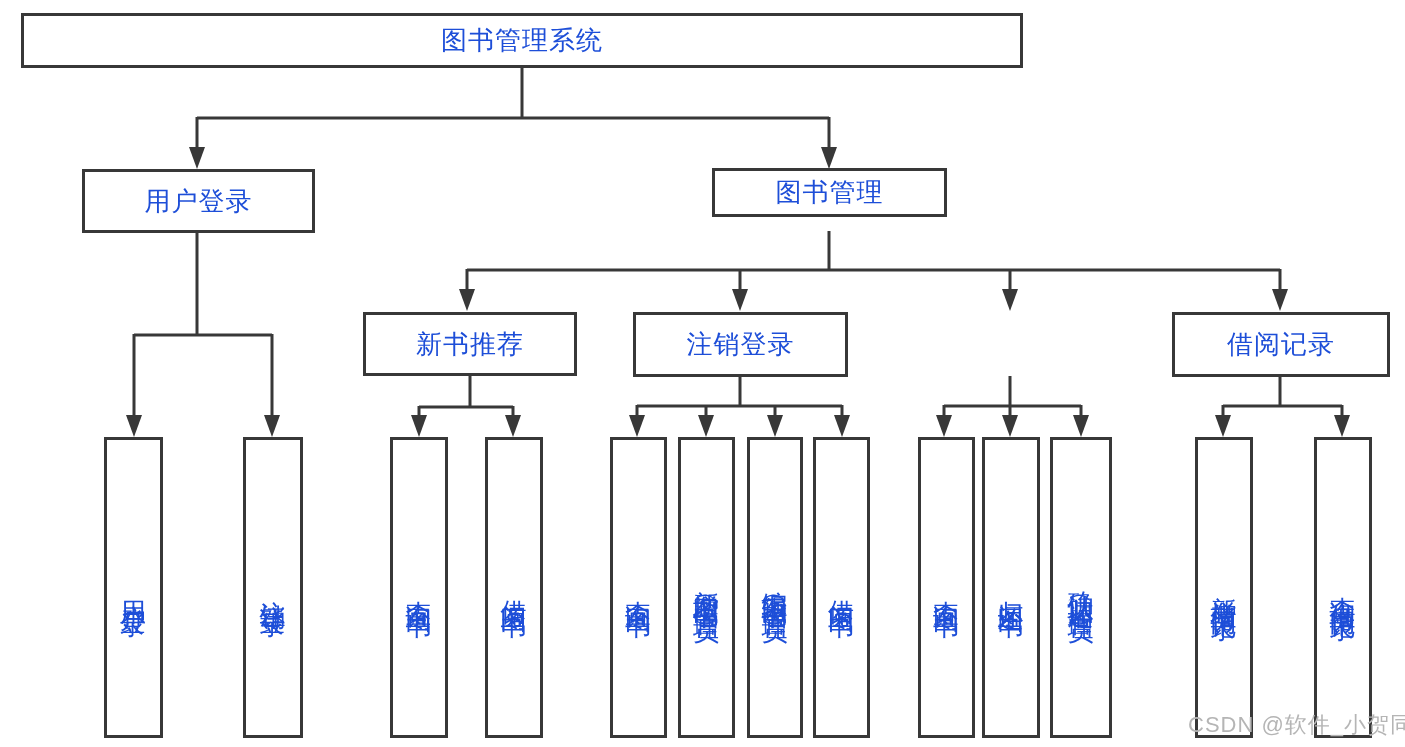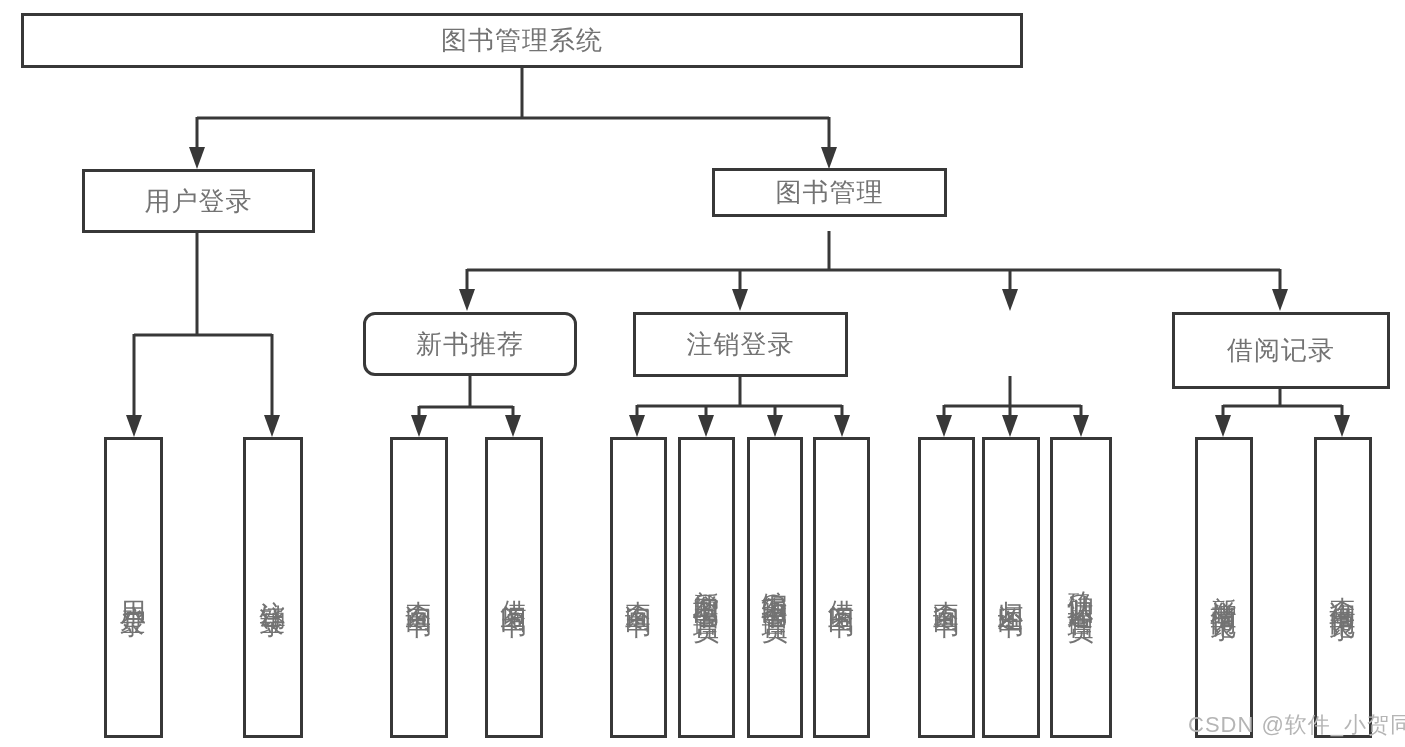--- a/index.html
+++ b/index.html
@@ -24,43 +24,43 @@
     height: 747px;
   }
   .node {
     position: absolute;
     box-sizing: border-box;
     border: 3px solid #383838;
     background: #ffffff;
     display: flex;
     align-items: center;
     justify-content: center;
-    color: #737373;
+    color: #1d4ed8;
   }
   .hbox {
     font-size: 26px;
     letter-spacing: 1px;
     white-space: nowrap;
   }
   .vbox {
     top: 437px;
     height: 301px;
     font-size: 26px;
     writing-mode: vertical-lr;
     text-orientation: mixed;
     letter-spacing: 4px;
     line-height: 1;
   }
   .root    { left: 21px;  top: 13px;  width: 1002px; height: 55px; }
   .l2-a    { left: 82px;  top: 169px; width: 233px;  height: 64px; }
   .l2-b    { left: 712px; top: 168px; width: 235px;  height: 49px; }
-  .l3-a    { left: 363px; top: 312px; width: 214px;  height: 64px; border-radius: 12px; }
+  .l3-a    { left: 363px; top: 312px; width: 214px;  height: 64px; }
   .l3-b    { left: 633px; top: 312px; width: 215px;  height: 65px; }
   .l3-c    { left: 903px; top: 312px; width: 215px;  height: 65px; }
-  .l3-d    { left: 1172px;top: 312px; width: 218px;  height: 77px; }
+  .l3-d    { left: 1172px;top: 312px; width: 218px;  height: 65px; }
   .v1  { left: 104px;  width: 59px; }
   .v2  { left: 243px;  width: 60px; }
   .v3  { left: 390px;  width: 58px; }
   .v4  { left: 485px;  width: 58px; }
   .v5  { left: 610px;  width: 57px; }
   .v6  { left: 678px;  width: 57px; }
   .v7  { left: 747px;  width: 56px; }
   .v8  { left: 813px;  width: 57px; }
   .v9  { left: 918px;  width: 57px; }
   .v10 { left: 982px;  width: 58px; }

